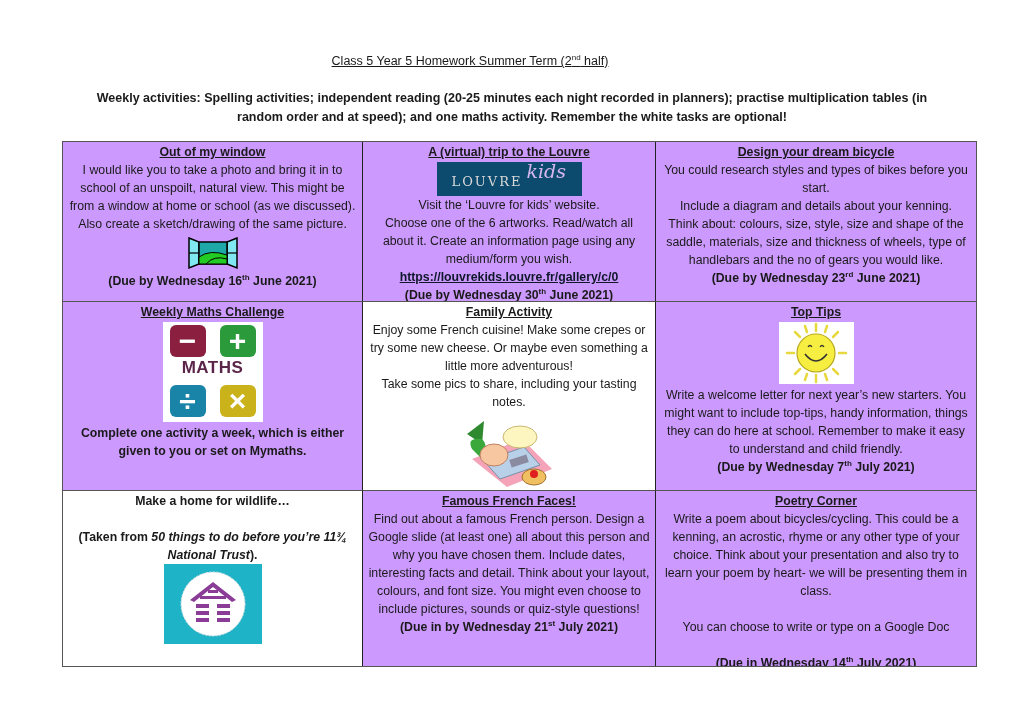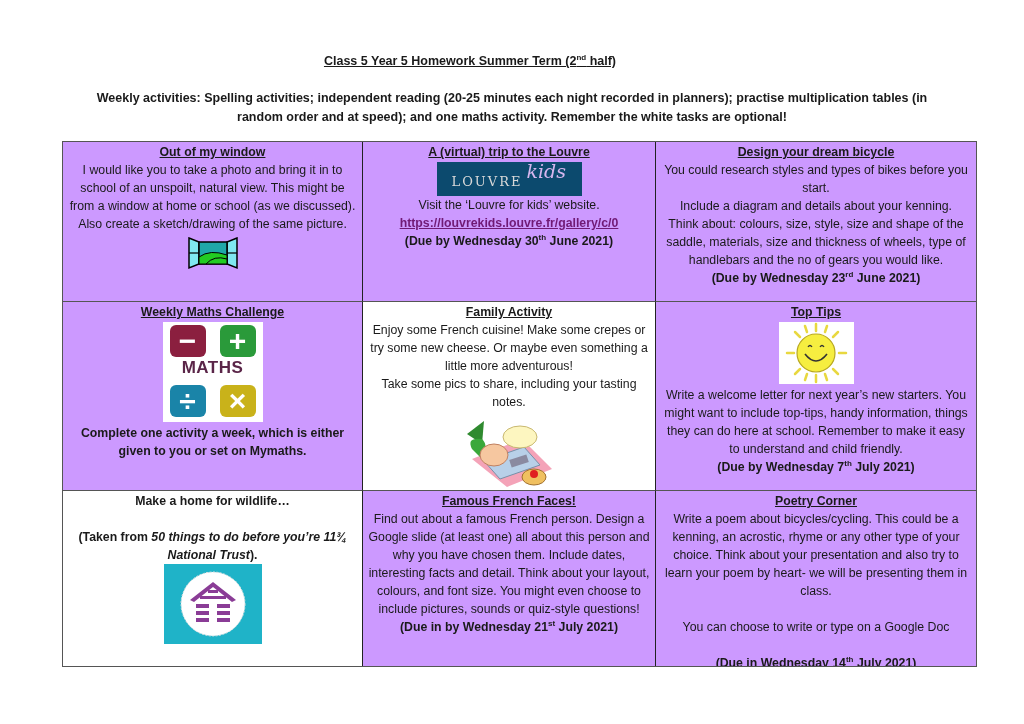--- a/index.html
+++ b/index.html
@@ -3,21 +3,21 @@
 <meta charset="utf-8">
 <style>
   html, body { margin: 0; padding: 0; background: #ffffff; }
   body {
     width: 1024px; height: 724px; position: relative; overflow: hidden;
     font-family: "Liberation Sans", "DejaVu Sans", sans-serif;
     color: #1a1a1a;
   }
   .title {
     position: absolute; left: 0; top: 53px; width: 940px;
-    text-align: center; font-size: 12.5px; font-weight: bold;
+    text-align: center; font-size: 12.5px; font-weight: normal;
     text-decoration: underline;
   }
   .title sup { font-size: 8px; }
   .intro {
     position: absolute; left: 80px; top: 89px; width: 864px;
     text-align: center; font-size: 12.5px; font-weight: bold; line-height: 19px;
   }
   .grid {
     position: absolute; left: 62px; top: 141px;
     width: 915px; height: 526px;
@@ -39,21 +39,21 @@
   }
   .cell.c3 { border-right: none; }
   .cell.r3 { border-bottom: none; }
   .purple { background: #cc99ff; }
   .white { background: #ffffff; }
   .heading { font-weight: bold; text-decoration: underline; display: block; }
   .heading.plain { text-decoration: none; }
   .due { font-weight: bold; display: block; }
   .due sup { font-size: 8px; line-height: 0; }
   .bold { font-weight: bold; }
-  .link { color: #701a75; font-weight: bold; text-decoration: underline; display: block; }
+  .link { color: #0f172a; font-weight: bold; text-decoration: underline; display: block; }
   .para { display: block; }
   .gap { display: block; height: 18px; }
   .img-wrap { display: flex; justify-content: center; }
 
   
   .louvre-logo {
     width: 145px; height: 34px; background: #0c4a6e; position: relative; margin: 1px auto 0 auto;
   }
   .louvre-logo .lv {
     position: absolute; left: 15px; top: 11px; color: #d8d8d8;
@@ -106,29 +106,31 @@
       <svg width="50" height="36" viewBox="0 0 50 36">
         <polygon points="1,3 11,7 11,29 1,33" fill="#7fe8f0" stroke="#000" stroke-width="1.5"></polygon>
         <line x1="1" y1="18" x2="11" y2="18" stroke="#000" stroke-width="1.2"></line>
         <polygon points="49,3 39,7 39,29 49,33" fill="#7fe8f0" stroke="#000" stroke-width="1.5"></polygon>
         <line x1="39" y1="18" x2="49" y2="18" stroke="#000" stroke-width="1.2"></line>
         <rect x="11" y="7" width="28" height="22" fill="#1fa8a8" stroke="#000" stroke-width="1.5"></rect>
         <path d="M11,22 Q22,14 39,20 L39,29 L11,29 Z" fill="#22cc22" stroke="#000" stroke-width="1"></path>
         <path d="M18,29 Q26,20 39,24" fill="none" stroke="#000" stroke-width="1"></path>
       </svg>
     </div>
+    <span class="due"><span>(Due by Wednesday 16</span><sup>th</sup><span> June 2021)</span></span>
   </div>
 
   <div class="cell purple">
     <span class="heading">A (virtual) trip to the Louvre</span>
     <div class="louvre-logo">
       <span class="lv">LOUVRE</span>
       <span class="kids">kids</span>
     </div>
     <span class="para">Visit the ‘Louvre for kids’ website.</span>
+    <span class="para">Choose one of the 6 artworks. Read/watch all about it. Create an information page using any medium/form you wish.</span>
     <span class="link">https://louvrekids.louvre.fr/gallery/c/0</span>
     <span class="due"><span>(Due by Wednesday 30</span><sup>th</sup><span> June 2021)</span></span>
   </div>
 
   <div class="cell purple c3">
     <span class="heading">Design your dream bicycle</span>
     <span class="para">You could research styles and types of bikes before you start.</span>
     <span class="para">Include a diagram and details about your kenning.</span>
     <span class="para">Think about:  colours, size, style, size and shape of the saddle, materials, size and thickness of wheels, type of handlebars and the no of gears you would like.</span>
     <span class="due"><span>(Due by Wednesday 23</span><sup>rd</sup><span> June 2021)</span></span>

